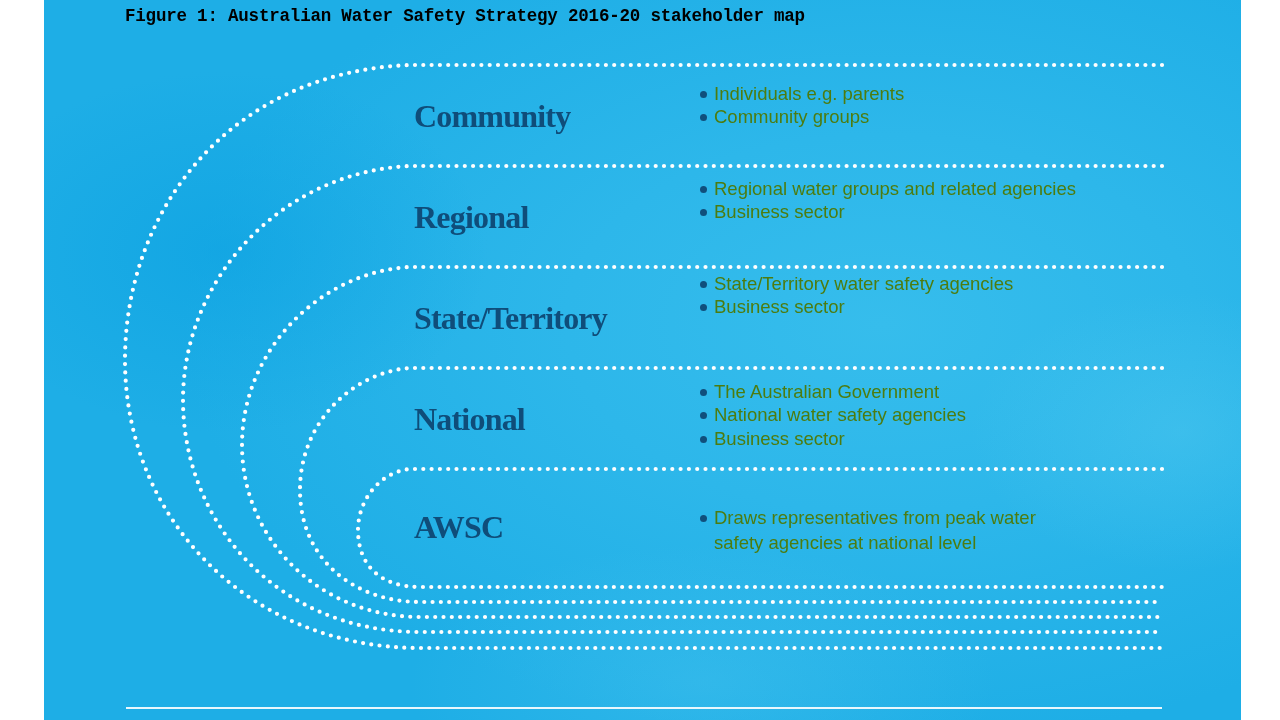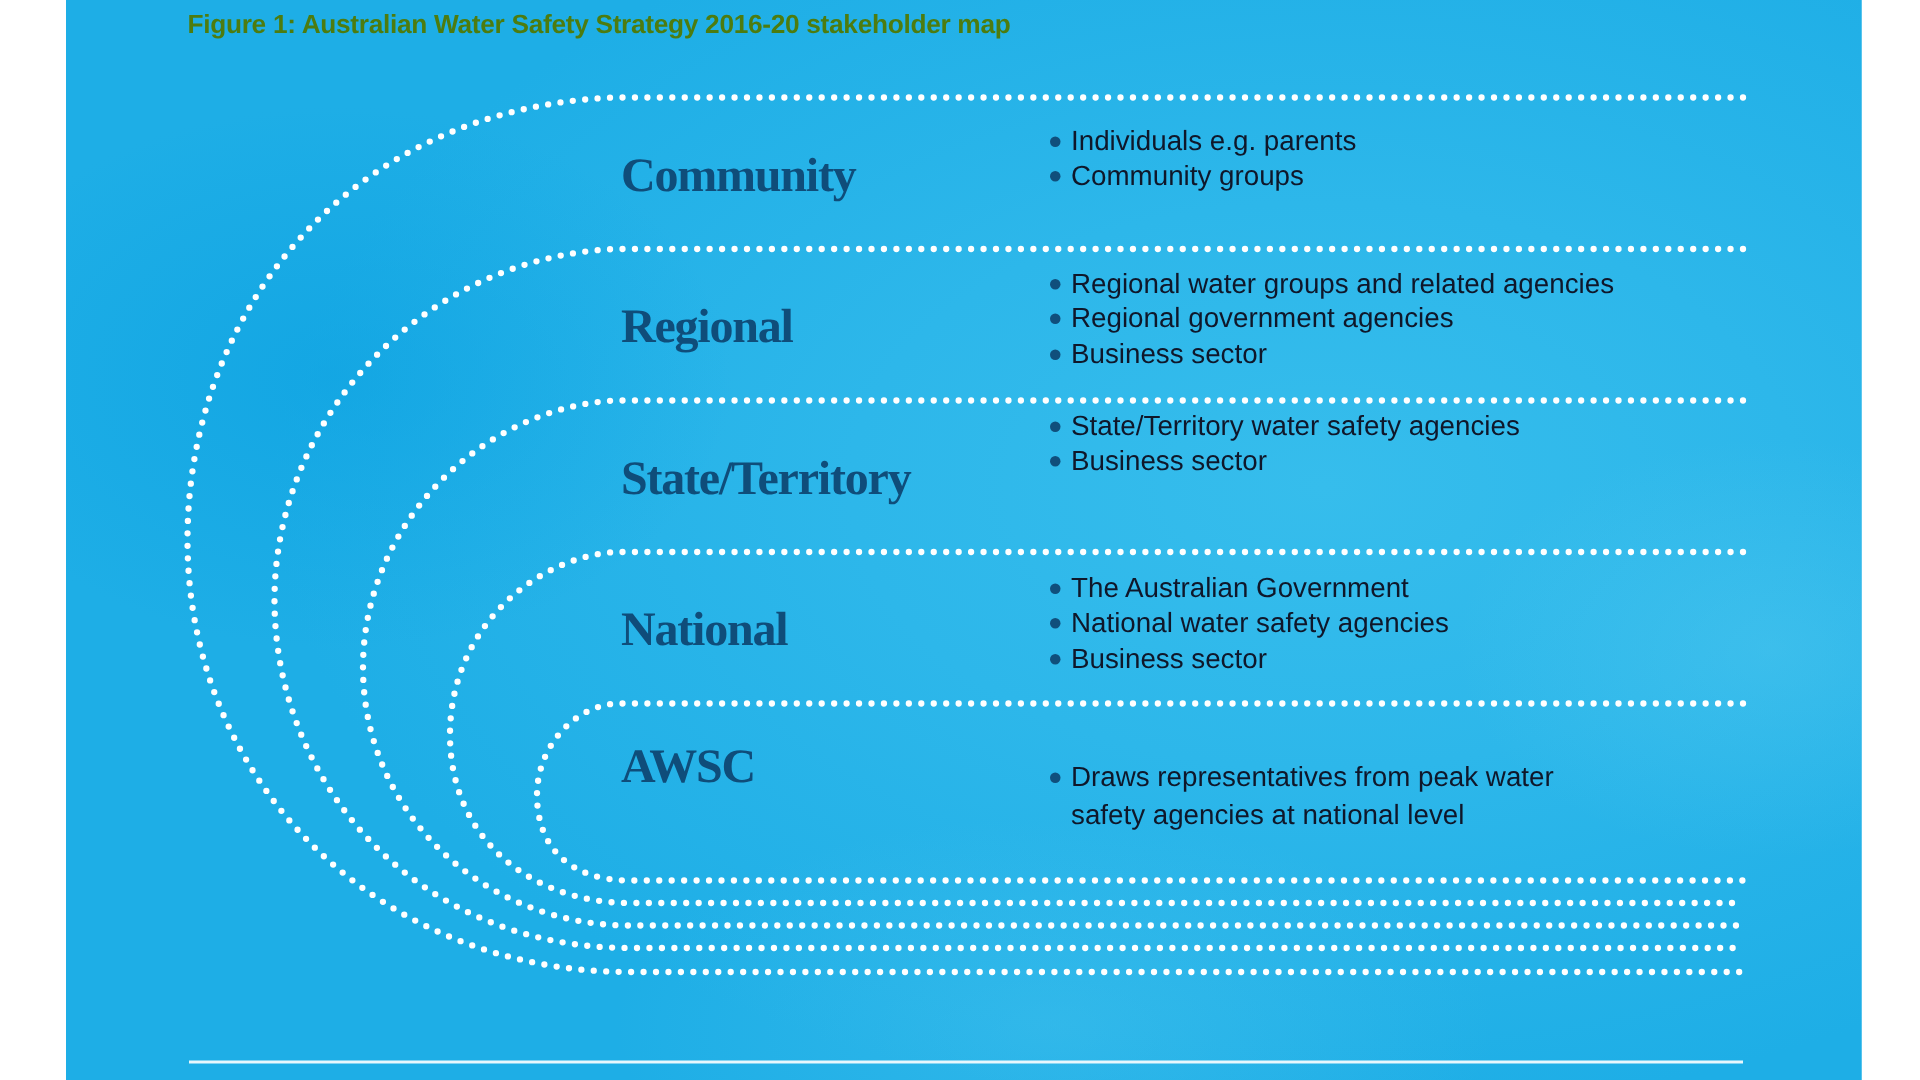--- a/index.html
+++ b/index.html
@@ -17,34 +17,34 @@
   }
   .panel::before {
     content: ""; position: absolute; inset: 0;
     background:
       radial-gradient(ellipse 380px 260px at 15% 35%, rgba(10,160,225,0.55), rgba(10,160,225,0) 70%),
       radial-gradient(ellipse 420px 200px at 55% 95%, rgba(80,200,240,0.35), rgba(80,200,240,0) 70%),
       radial-gradient(ellipse 300px 200px at 95% 60%, rgba(90,205,240,0.35), rgba(90,205,240,0) 70%);
   }
   .fig-title {
     position: absolute; left: 125px; top: 6px;
-    color: #4d7c0f; font-weight: bold; font-size: 17.5px;
-    font-family: Liberation Sans, sans-serif; letter-spacing: -0.2px;
+    color: #000000; font-weight: bold; font-size: 17.5px;
+    font-family: Liberation Mono, monospace; letter-spacing: -0.2px;
     white-space: nowrap;
   }
   svg.map { position: absolute; left: 0; top: 0; }
   .tier-label {
     position: absolute; left: 414px;
     color: #0f4d7a; font-weight: bold; font-size: 32px;
     font-family: Liberation Serif, serif; letter-spacing: -0.8px;
     white-space: nowrap;
   }
   .bullets {
     position: absolute; left: 698px; margin: 0; padding: 0; list-style: none;
-    color: #0f172a; font-size: 18.5px; line-height: 23.3px;
+    color: #4d7c0f; font-size: 18.5px; line-height: 23.3px;
     font-family: "Liberation Sans", sans-serif;
   }
   .bullets li { position: relative; padding-left: 16px; white-space: nowrap; }
   .bullets li::before {
     content: ""; position: absolute; left: 2px; top: 9px;
     width: 7px; height: 7px; border-radius: 50%; background: #104f7c;
   }
   .bullets li.wrap { white-space: normal; width: 360px; }
   .footer-rule {
     position: absolute; left: 126px; top: 707px; width: 1036px; height: 2px;
@@ -70,29 +70,28 @@
     <path d="M1162 368 L410 368 C355 372 300 420 300 490 C300 560 355 602 420 602 L1162 602"></path>
 
     <path d="M1162 469 L410 469 C380 472 358 500 358 530 C358 565 380 587 420 587 L1162 587"></path>
   </g>
 </svg>
 
 <div class="tier-label" style="top:98px">Community</div>
 <div class="tier-label" style="top:199px">Regional</div>
 <div class="tier-label" style="top:300px">State/Territory</div>
 <div class="tier-label" style="top:401px">National</div>
-<div class="tier-label" style="top:492px">AWSC</div>
+<div class="tier-label" style="top:509px">AWSC</div>
 
 <ul class="bullets" style="top:82px">
   <li>Individuals e.g. parents</li>
   <li>Community groups</li>
 </ul>
 <ul class="bullets" style="top:177px">
   <li>Regional water groups and related agencies</li>
-  <li>Regional government agencies</li>
   <li>Business sector</li>
 </ul>
 <ul class="bullets" style="top:272px">
   <li>State/Territory water safety agencies</li>
   <li>Business sector</li>
 </ul>
 <ul class="bullets" style="top:380px">
   <li>The Australian Government</li>
   <li>National water safety agencies</li>
   <li>Business sector</li>

